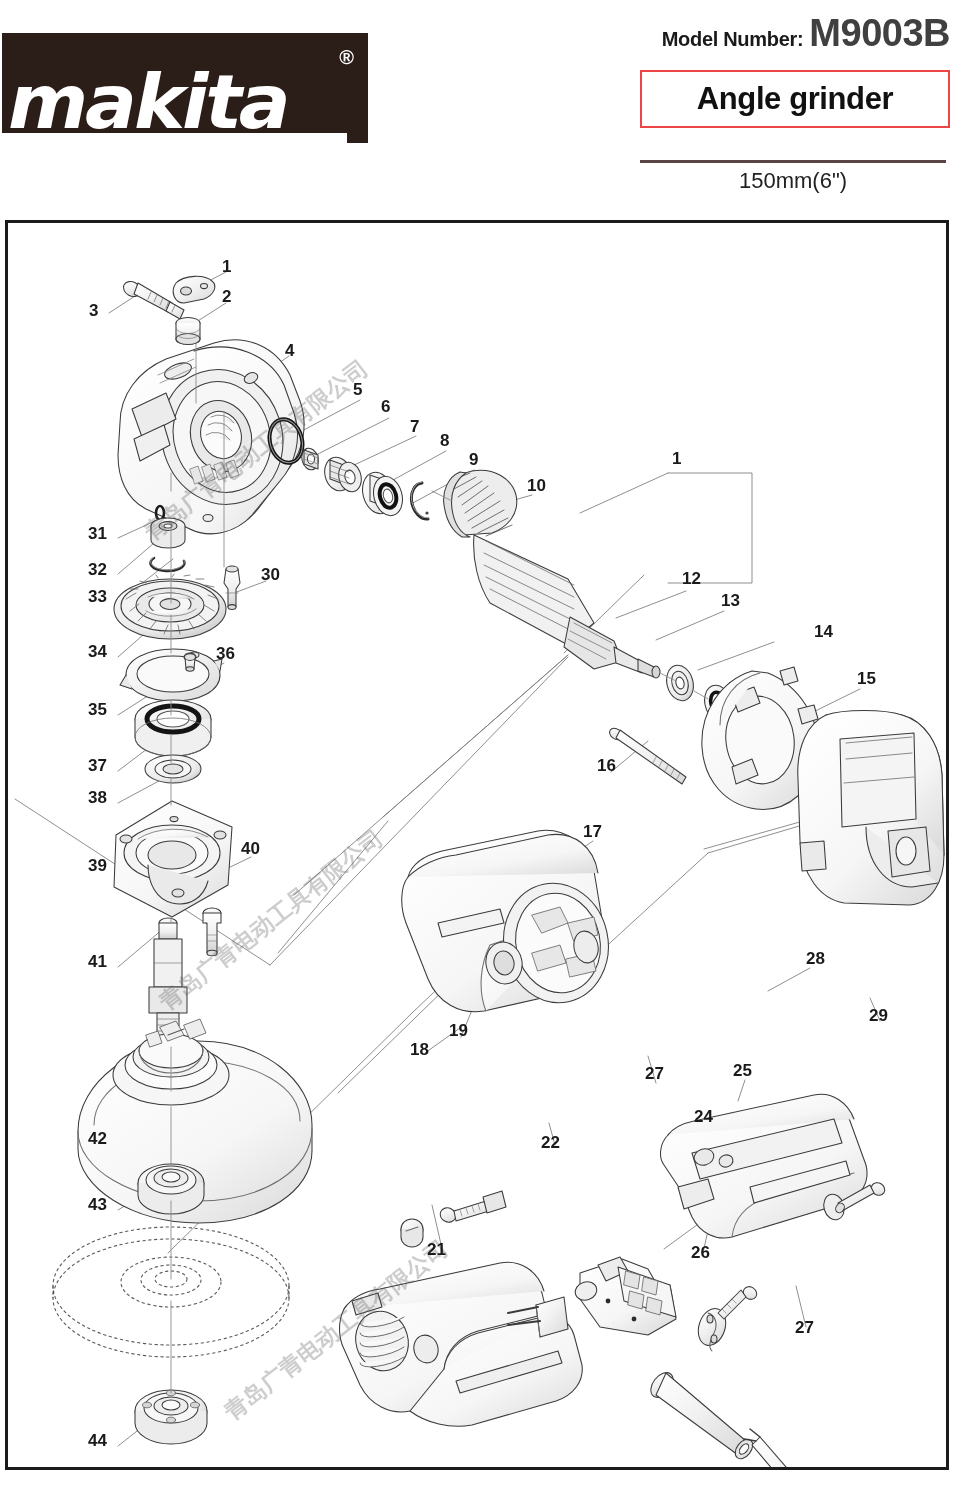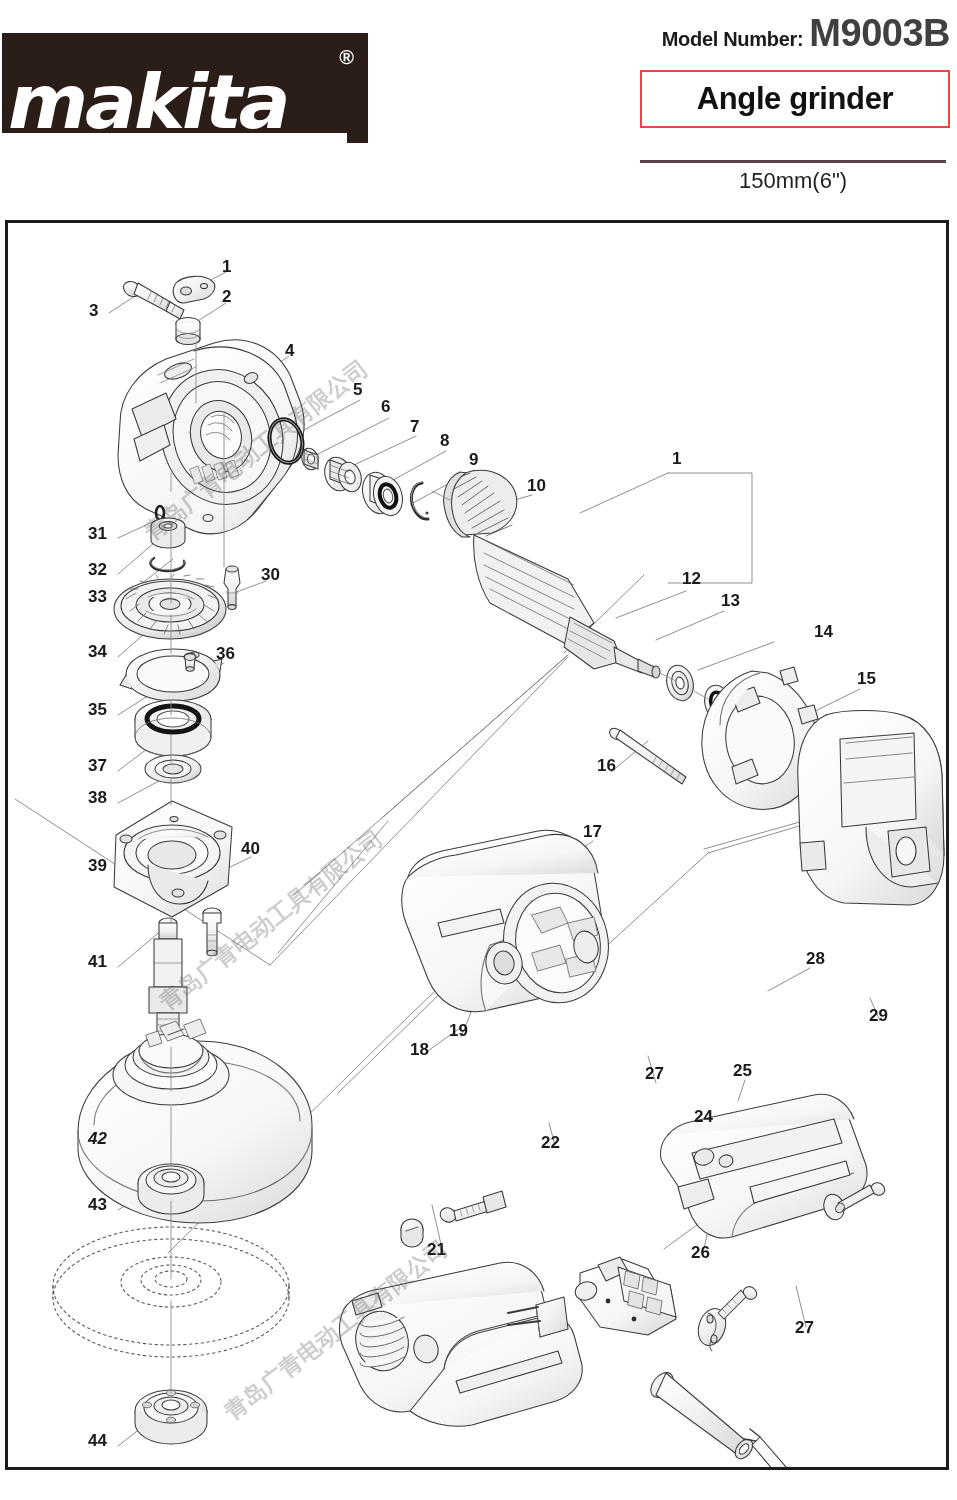--- a/index.html
+++ b/index.html
@@ -773,21 +773,21 @@
           <div class="callout" style="left: 80px; top: 338px;">32</div>
           <div class="callout" style="left: 80px; top: 365px;">33</div>
           <div class="callout" style="left: 80px; top: 420px;">34</div>
           <div class="callout" style="left: 80px; top: 478px;">35</div>
           <div class="callout" style="left: 208px; top: 422px;">36</div>
           <div class="callout" style="left: 80px; top: 534px;">37</div>
           <div class="callout" style="left: 80px; top: 566px;">38</div>
           <div class="callout" style="left: 80px; top: 634px;">39</div>
           <div class="callout" style="left: 233px; top: 617px;">40</div>
           <div class="callout" style="left: 80px; top: 730px;">41</div>
-          <div class="callout" style="left: 80px; top: 907px; font-style: italic;">42</div>
+          <div class="callout" style="left: 80px; top: 907px;">42</div>
           <div class="callout" style="left: 80px; top: 973px;">43</div>
           <div class="callout" style="left: 80px; top: 1209px;">44</div>
         </div>
 
     </div>
   </div>
 
 </div>
 
 </body></html>

